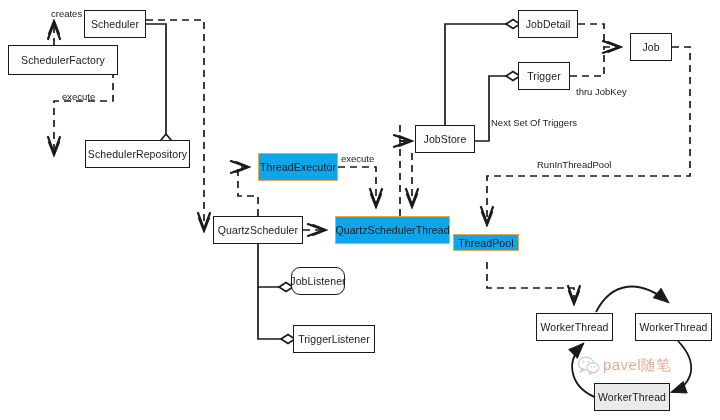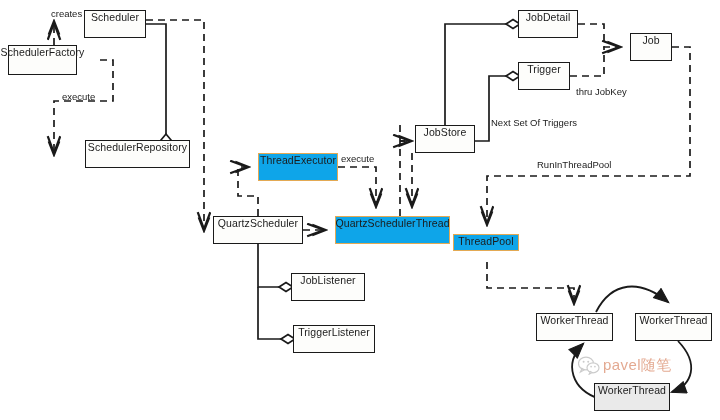--- a/index.html
+++ b/index.html
@@ -6,21 +6,21 @@
   body{
     width:720px;height:420px;
     font-family:"Liberation Sans","DejaVu Sans",sans-serif;
     overflow:hidden;
     position:relative;
   }
   #diagram{position:absolute;left:0;top:0;width:720px;height:420px;}
   .node{
     position:absolute;
     box-sizing:border-box;
-    display:flex;align-items:flex-start;justify-content:center;
+    display:flex;align-items:center;justify-content:center;
     background:#fdfdfb;
     border:1.6px solid #1a1a1a;
     font-size:10.5px;
     color:#1b1b1b;
     letter-spacing:.1px;
     white-space:nowrap;
     z-index:5;
   }
   .node.accent{
     border:1.6px solid #e3a953;
@@ -120,36 +120,36 @@
     <path d="M678,341 C700,364 692,385 672,392" marker-end="url(#arrowSolid)"></path>
 
     <path d="M600,399 C572,390 563,364 583,344" marker-end="url(#arrowSolid)"></path>
   </g>
 </svg>
 
 <div id="nodes">
     <div class="node" style="left: 84px; top: 10px; width: 62px; height: 28px;">
       <span>Scheduler</span>
     </div>
-    <div class="node" style="left: 8px; top: 45px; width: 69px; height: 30px;">
+    <div class="node" style="left: 8px; top: 45px; width: 110px; height: 30px;">
       <span>SchedulerFactory</span>
     </div>
     <div class="node" style="left: 85px; top: 140px; width: 105px; height: 28px;">
       <span>SchedulerRepository</span>
     </div>
     <div class="node accent" style="left: 258px; top: 153px; width: 80px; height: 28px;">
       <span>ThreadExecutor</span>
     </div>
     <div class="node" style="left: 213px; top: 216px; width: 90px; height: 28px;">
       <span>QuartzScheduler</span>
     </div>
     <div class="node accent" style="left: 335px; top: 216px; width: 115px; height: 28px;">
       <span>QuartzSchedulerThread</span>
     </div>
-    <div class="node" style="left: 291px; top: 273px; width: 74px; height: 28px;">
+    <div class="node" style="left: 291px; top: 267px; width: 54px; height: 28px; border-radius: 9px;">
       <span>JobListener</span>
     </div>
     <div class="node" style="left: 293px; top: 325px; width: 82px; height: 28px;">
       <span>TriggerListener</span>
     </div>
     <div class="node" style="left: 415px; top: 125px; width: 60px; height: 28px;">
       <span>JobStore</span>
     </div>
     <div class="node" style="left: 518px; top: 10px; width: 60px; height: 28px;">
       <span>JobDetail</span>

